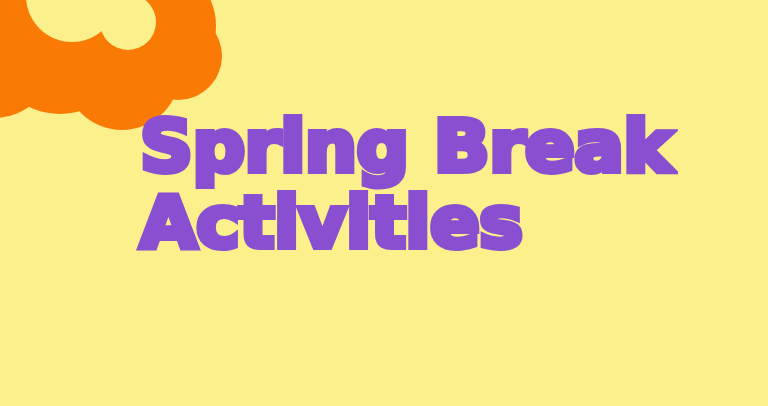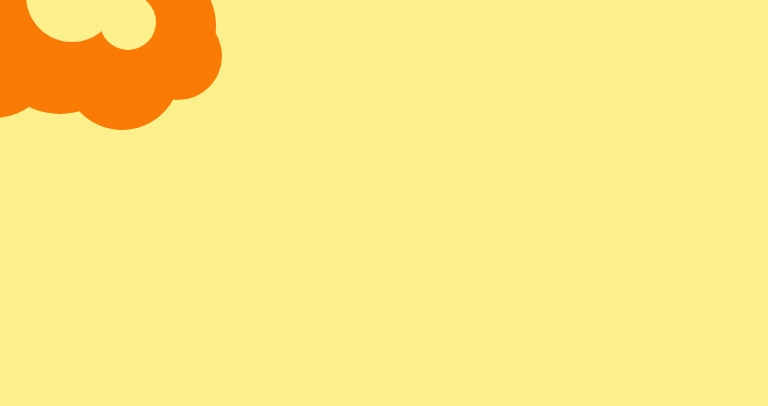--- a/index.html
+++ b/index.html
@@ -124,14 +124,18 @@
         <path d="M697 364 q10-10 21-5 q11-6 16 5 q10 2 7 13 q5 10-6 14 q-2 12-14 7 q-9 7-16-3 q-12-1-10-12 q-7-9 2-19 Z"></path>
         <path d="M764 340 q12-11 24-6 q13-6 18 6 q12 2 8 15 q6 11-6 16 q-3 13-16 8 q-11 7-18-3 q-13-1-11-14 q-8-10 1-22 Z"></path>
         <path d="M586 408 q13-13 27-6 q14-8 20 6 q14 2 9 16 q7 12-6 18 q-4 14-18 9 q-12 8-20-4 q-15-1-13-15 q-8-12 1-24 Z"></path>
         <path d="M676 414 q13-12 26-6 q13-7 19 6 q13 3 9 16 q6 12-7 17 q-3 14-17 9 q-11 8-19-4 q-14-1-12-14 q-8-11 1-24 Z"></path>
         <path d="M756 414 q12-11 24-5 q12-6 18 6 q12 2 8 15 q5 11-6 16 q-3 13-16 8 q-10 7-18-3 q-13-1-11-14 q-7-10 1-23 Z"></path>
         <path d="M640 330 q10-10 20-5 q10-5 15 5 q10 2 6 12 q5 9-5 13 q-2 11-13 7 q-9 6-15-3 q-11-1-9-11 q-6-9 1-18 Z"></path>
       </g>
     </g>
   </svg>
 
+  <div id="title-block">
+    <span class="title-line line-1">Spring Break</span>
+    <span class="title-line line-2">Activities</span>
+  </div>
 
 </div>
 
 </body></html>

